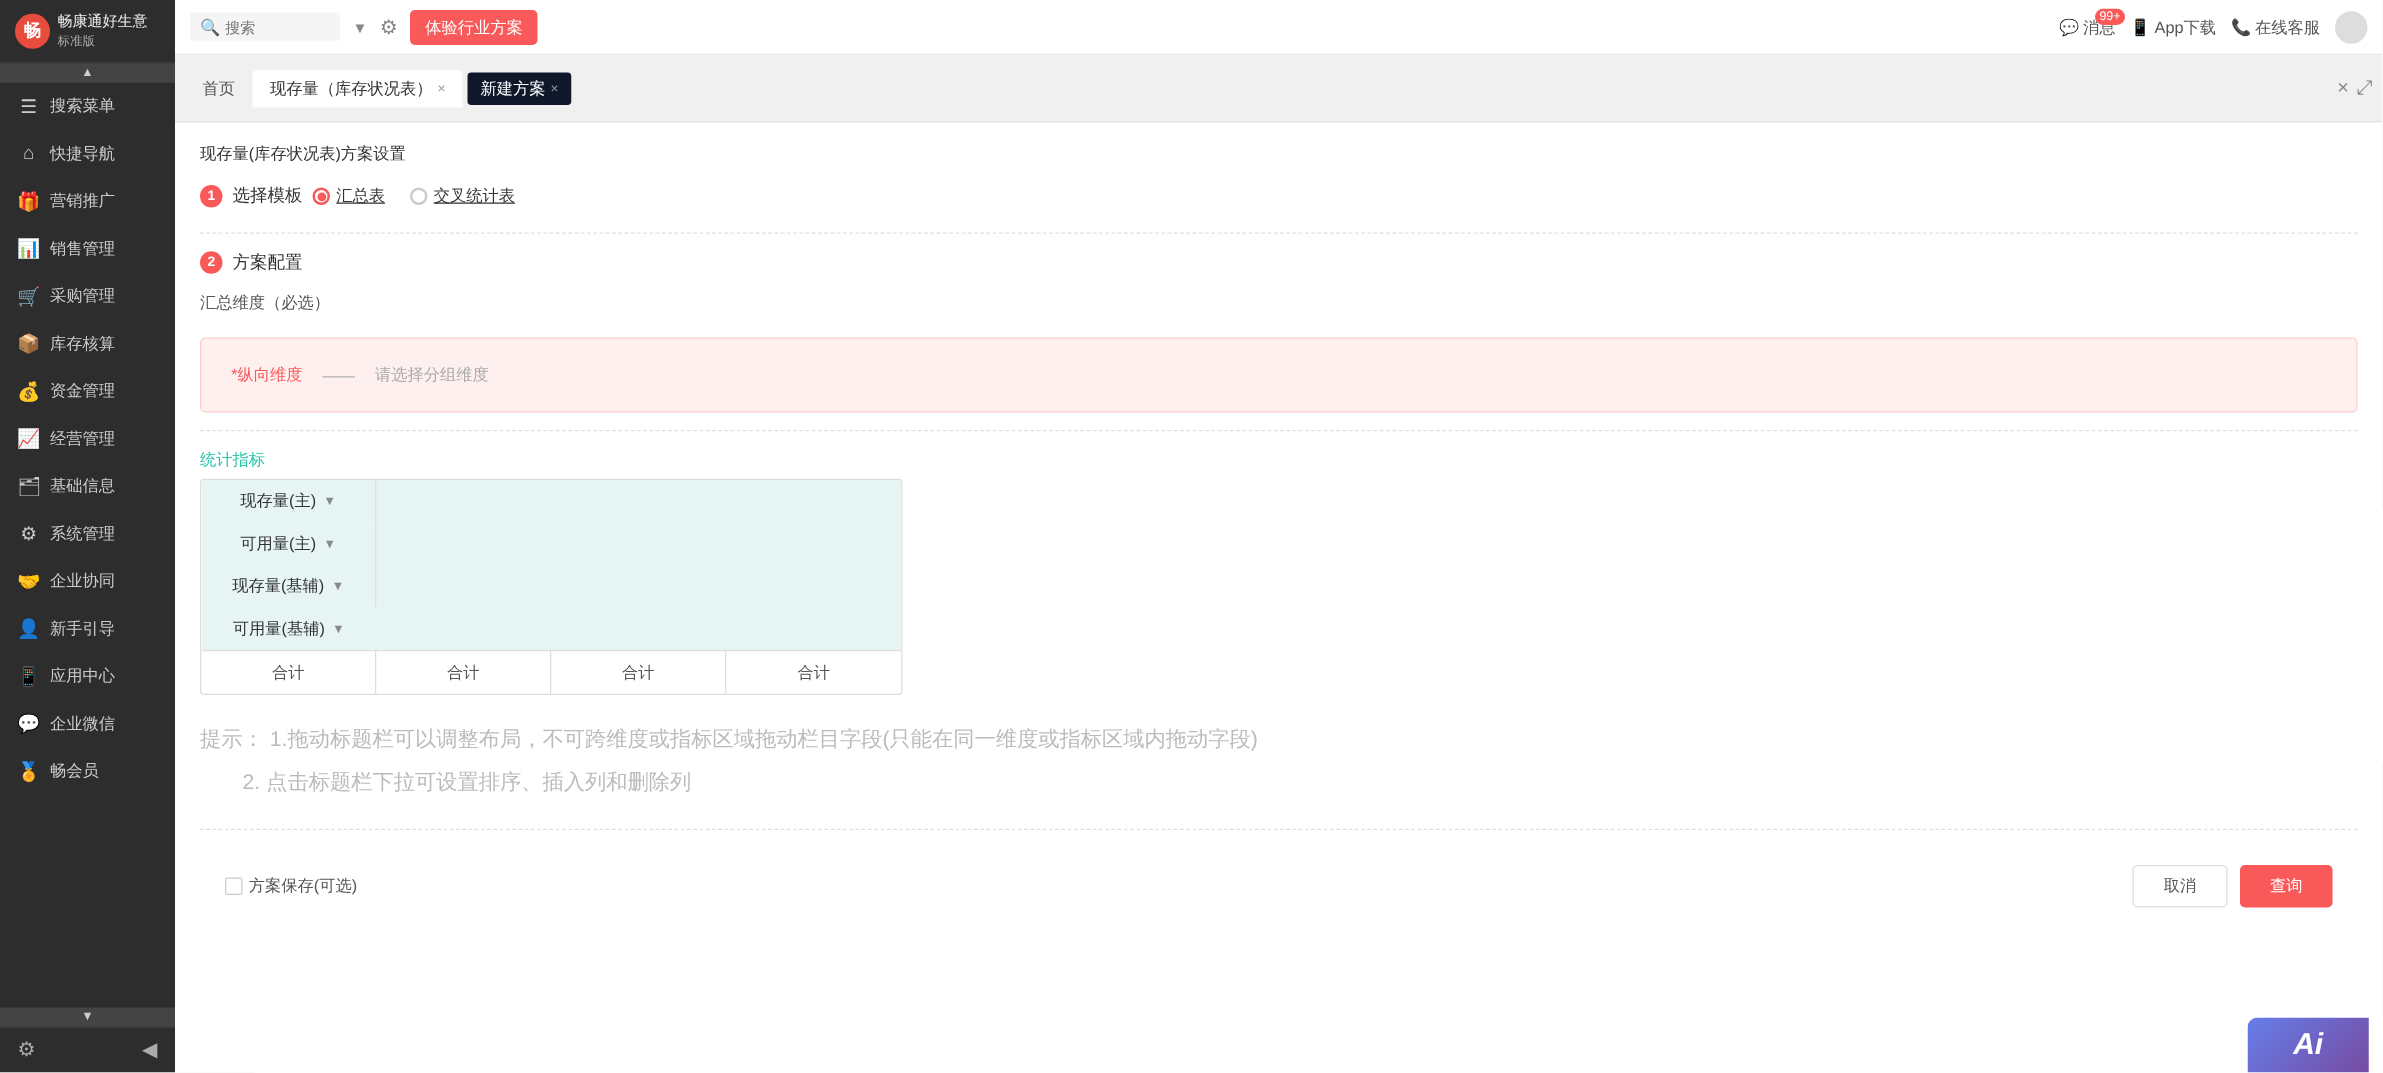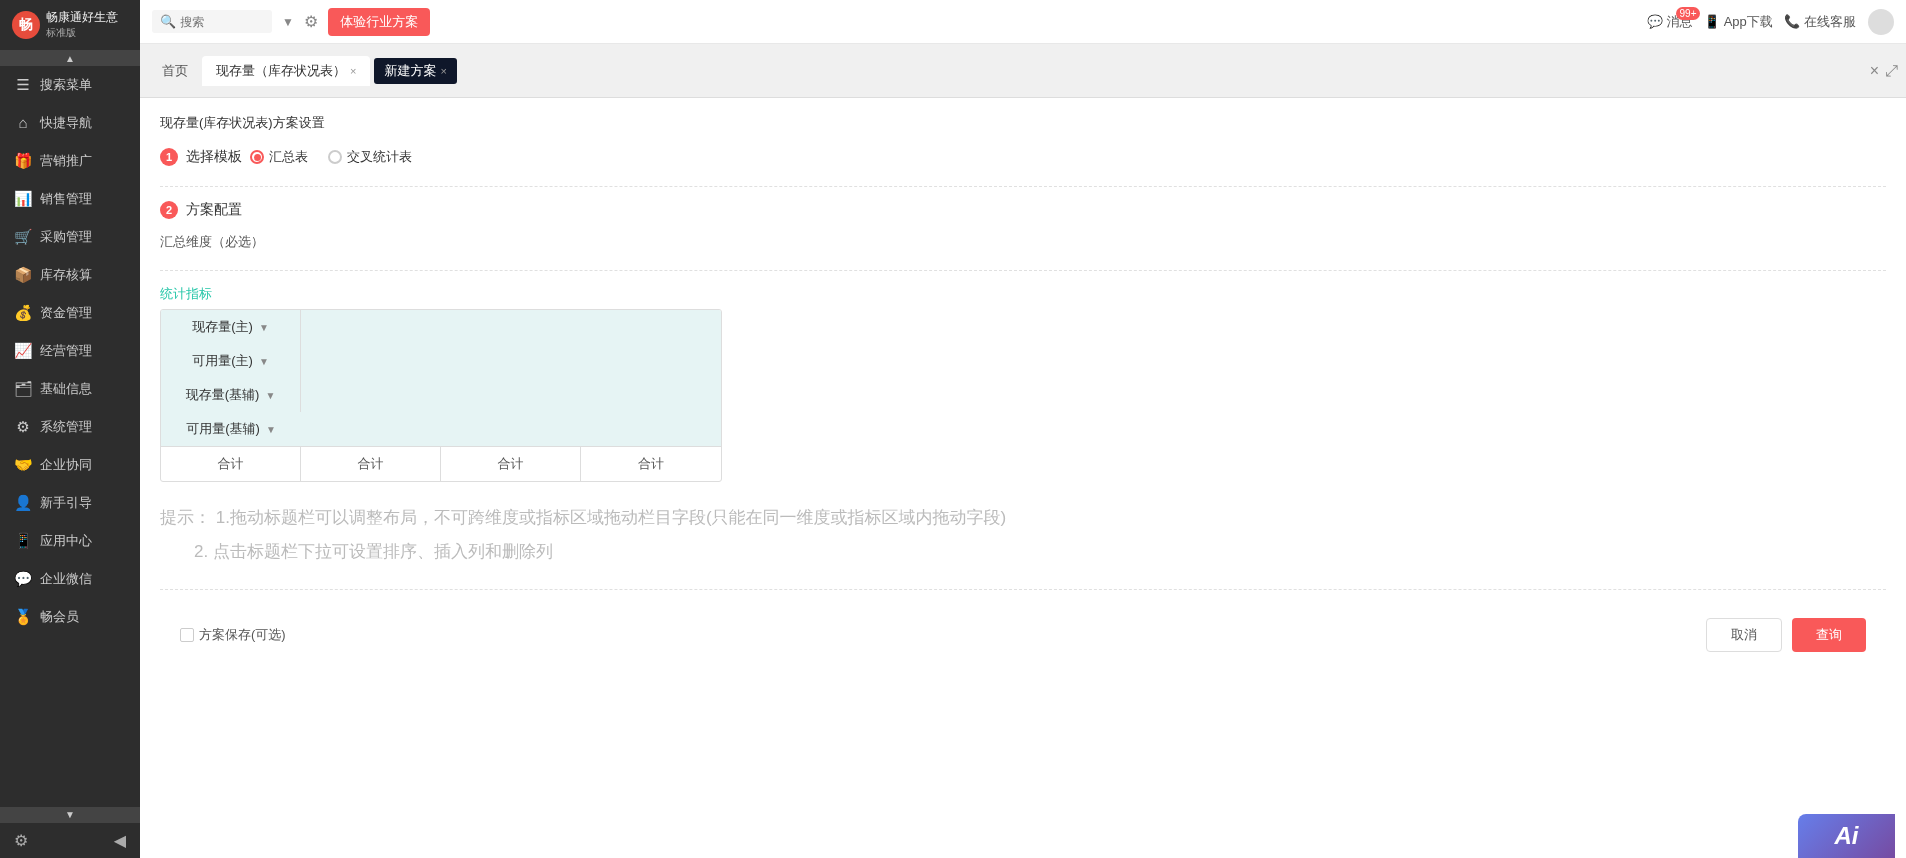--- a/index.html
+++ b/index.html
@@ -142,21 +142,21 @@
     }
     .step-badge {
       background: #f95959; color: #fff; border-radius: 50%;
       width: 18px; height: 18px; display: flex; align-items: center; justify-content: center;
       font-size: 11px; font-weight: bold; flex-shrink: 0;
     }
     .section-title { font-size: 14px; color: #333; font-weight: 500; }
 
     
     .radio-group { display: flex; align-items: center; gap: 20px; }
-    .radio-item { display: flex; align-items: center; gap: 5px; cursor: pointer; font-size: 13px; color: #333; }
+    .radio-item { display: flex; align-items: center; gap: 5px; cursor: pointer; font-size: 13px; color: #333; text-decoration: underline; }
     .radio-circle {
       width: 14px; height: 14px; border-radius: 50%; border: 2px solid #ccc;
       display: flex; align-items: center; justify-content: center;
     }
     .radio-circle.checked { border-color: #f95959; }
     .radio-circle.checked::after {
       content: ''; width: 7px; height: 7px; background: #f95959; border-radius: 50%;
     }
 
     
@@ -403,20 +403,25 @@
       <hr class="divider">
 
       <div class="section">
         <div class="section-header">
           <div class="step-badge">2</div>
           <span class="section-title">方案配置</span>
         </div>
 
         <div class="dim-label">汇总维度（必选）</div>
 
+        <div class="dim-box">
+          <span class="dim-required">*纵向维度</span>
+          <span class="dim-dash">——</span>
+          <span class="dim-placeholder">请选择分组维度</span>
+        </div>
 
 
         <hr class="divider">
 
         <div class="stats-label">统计指标</div>
 
         <div class="stats-table">
           <div class="stats-thead">
             <div class="stats-cell">
               <span>现存量(主)</span>

